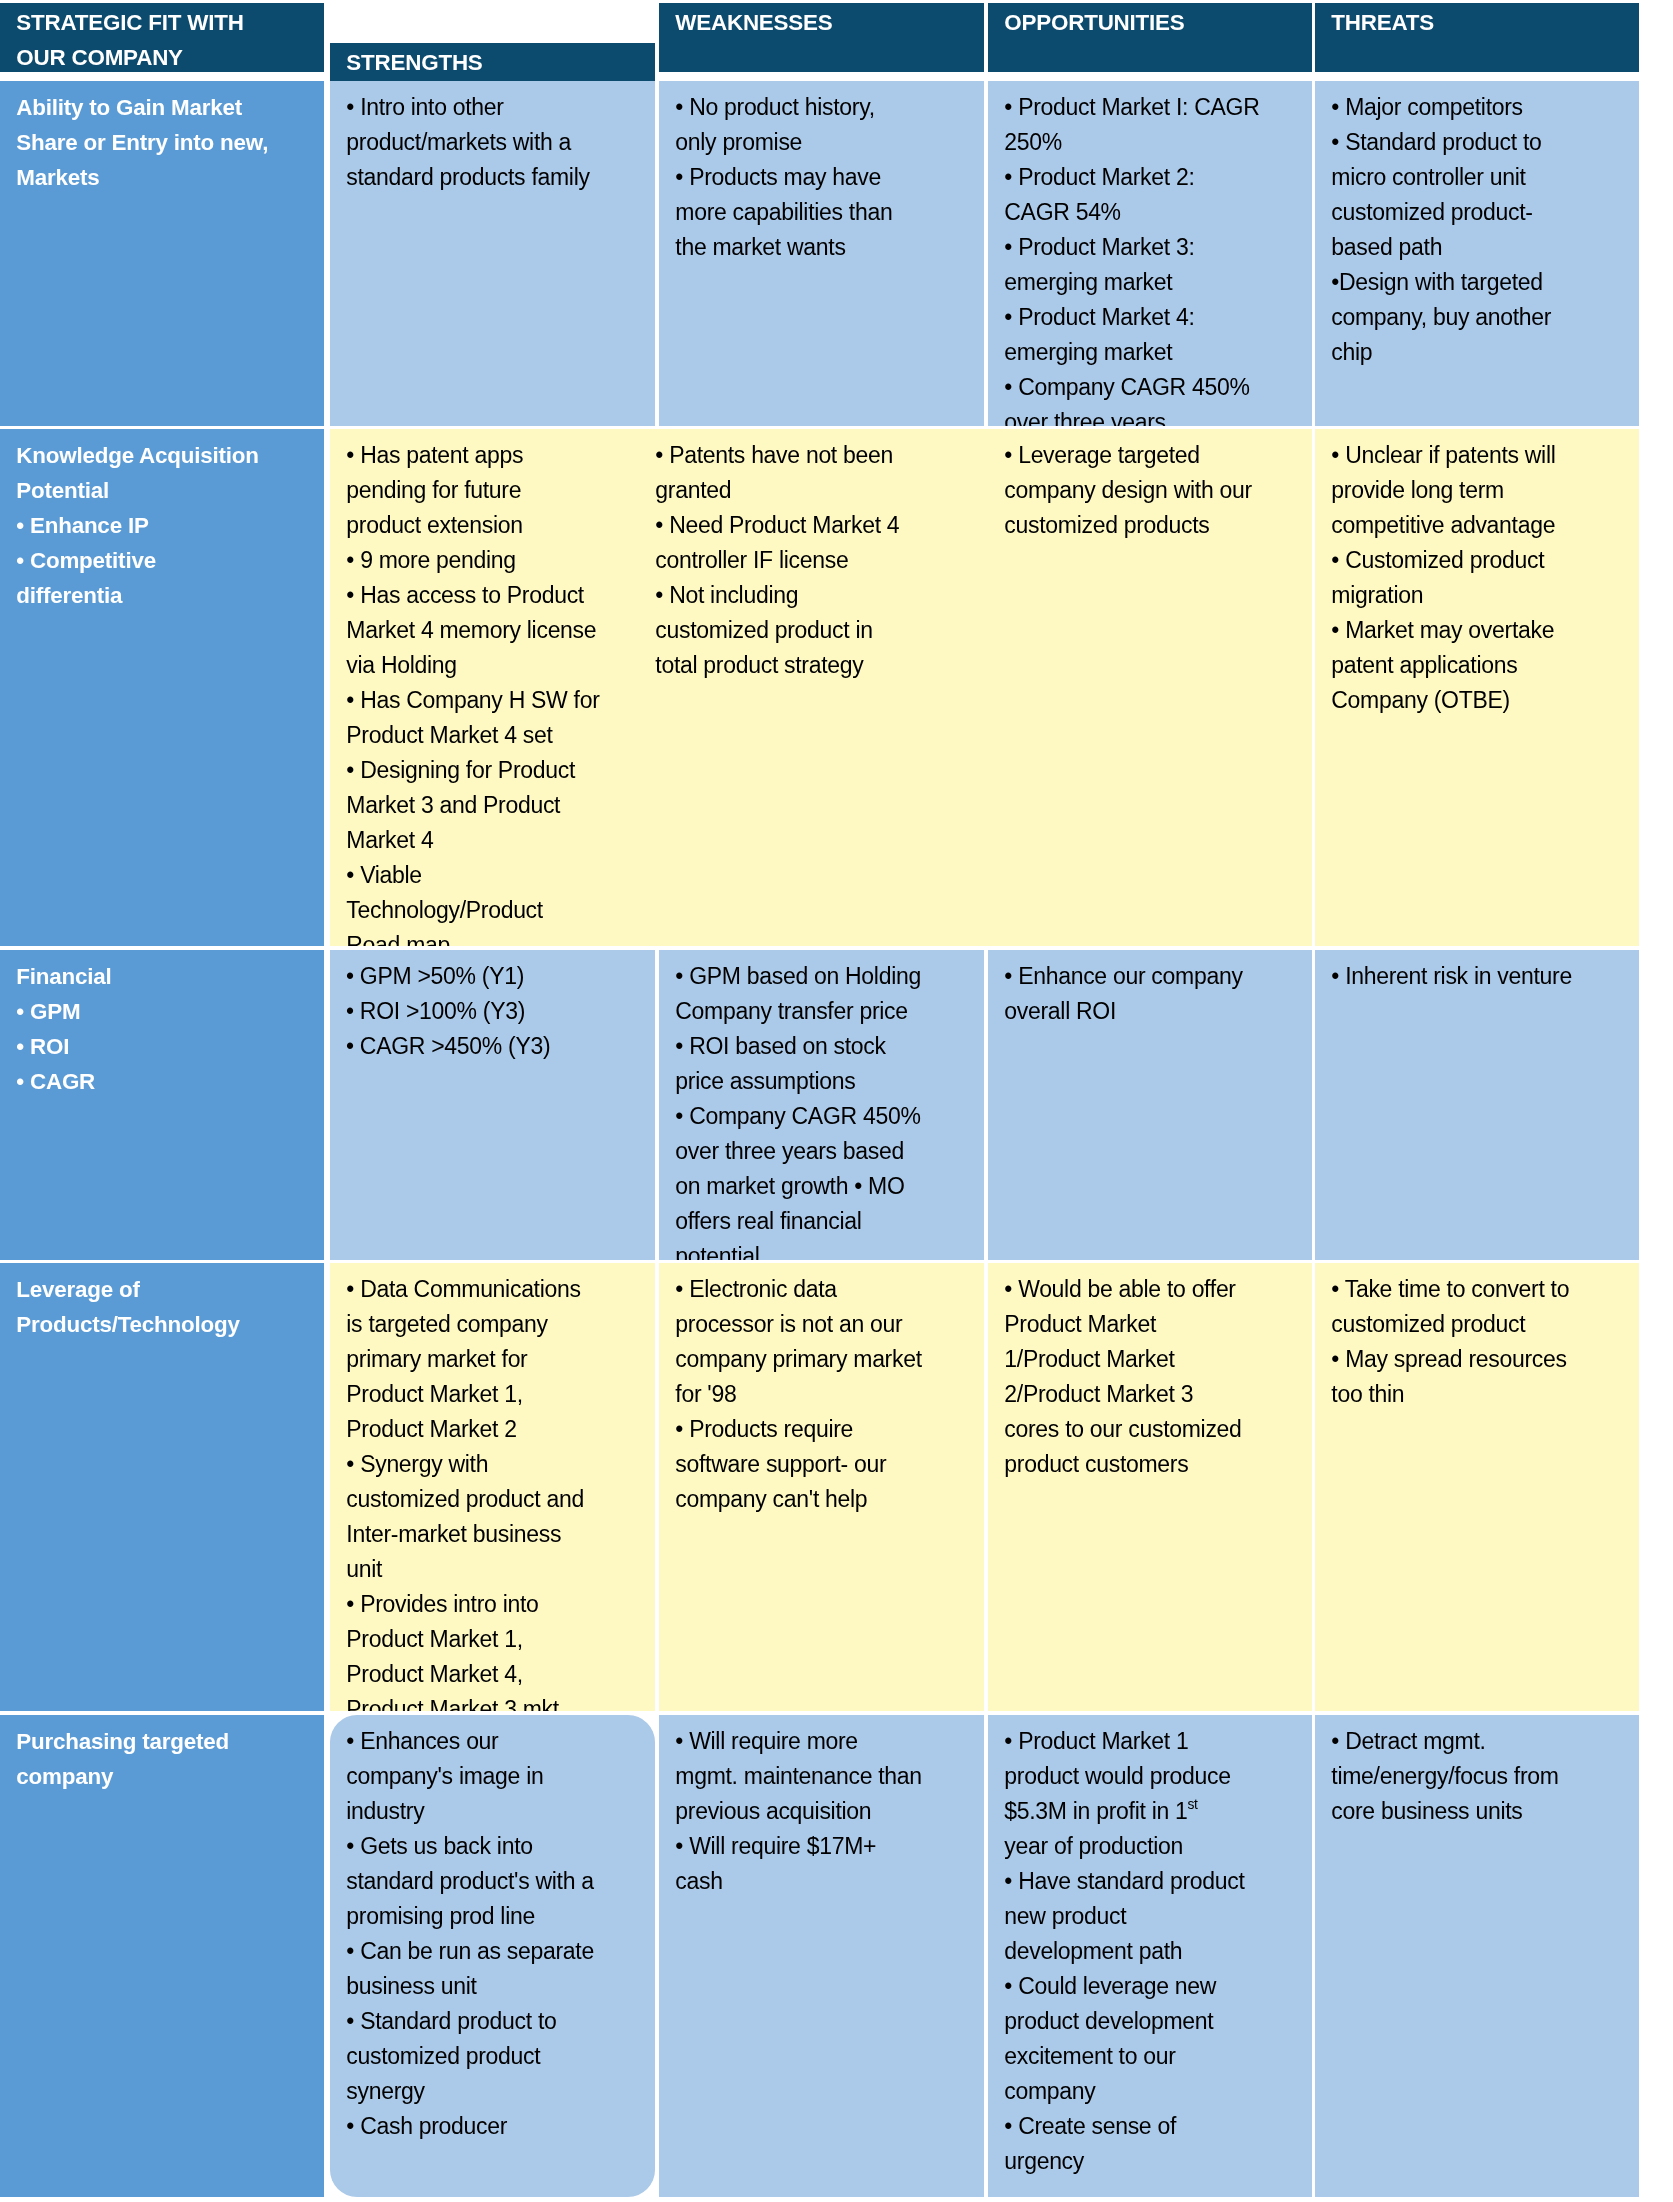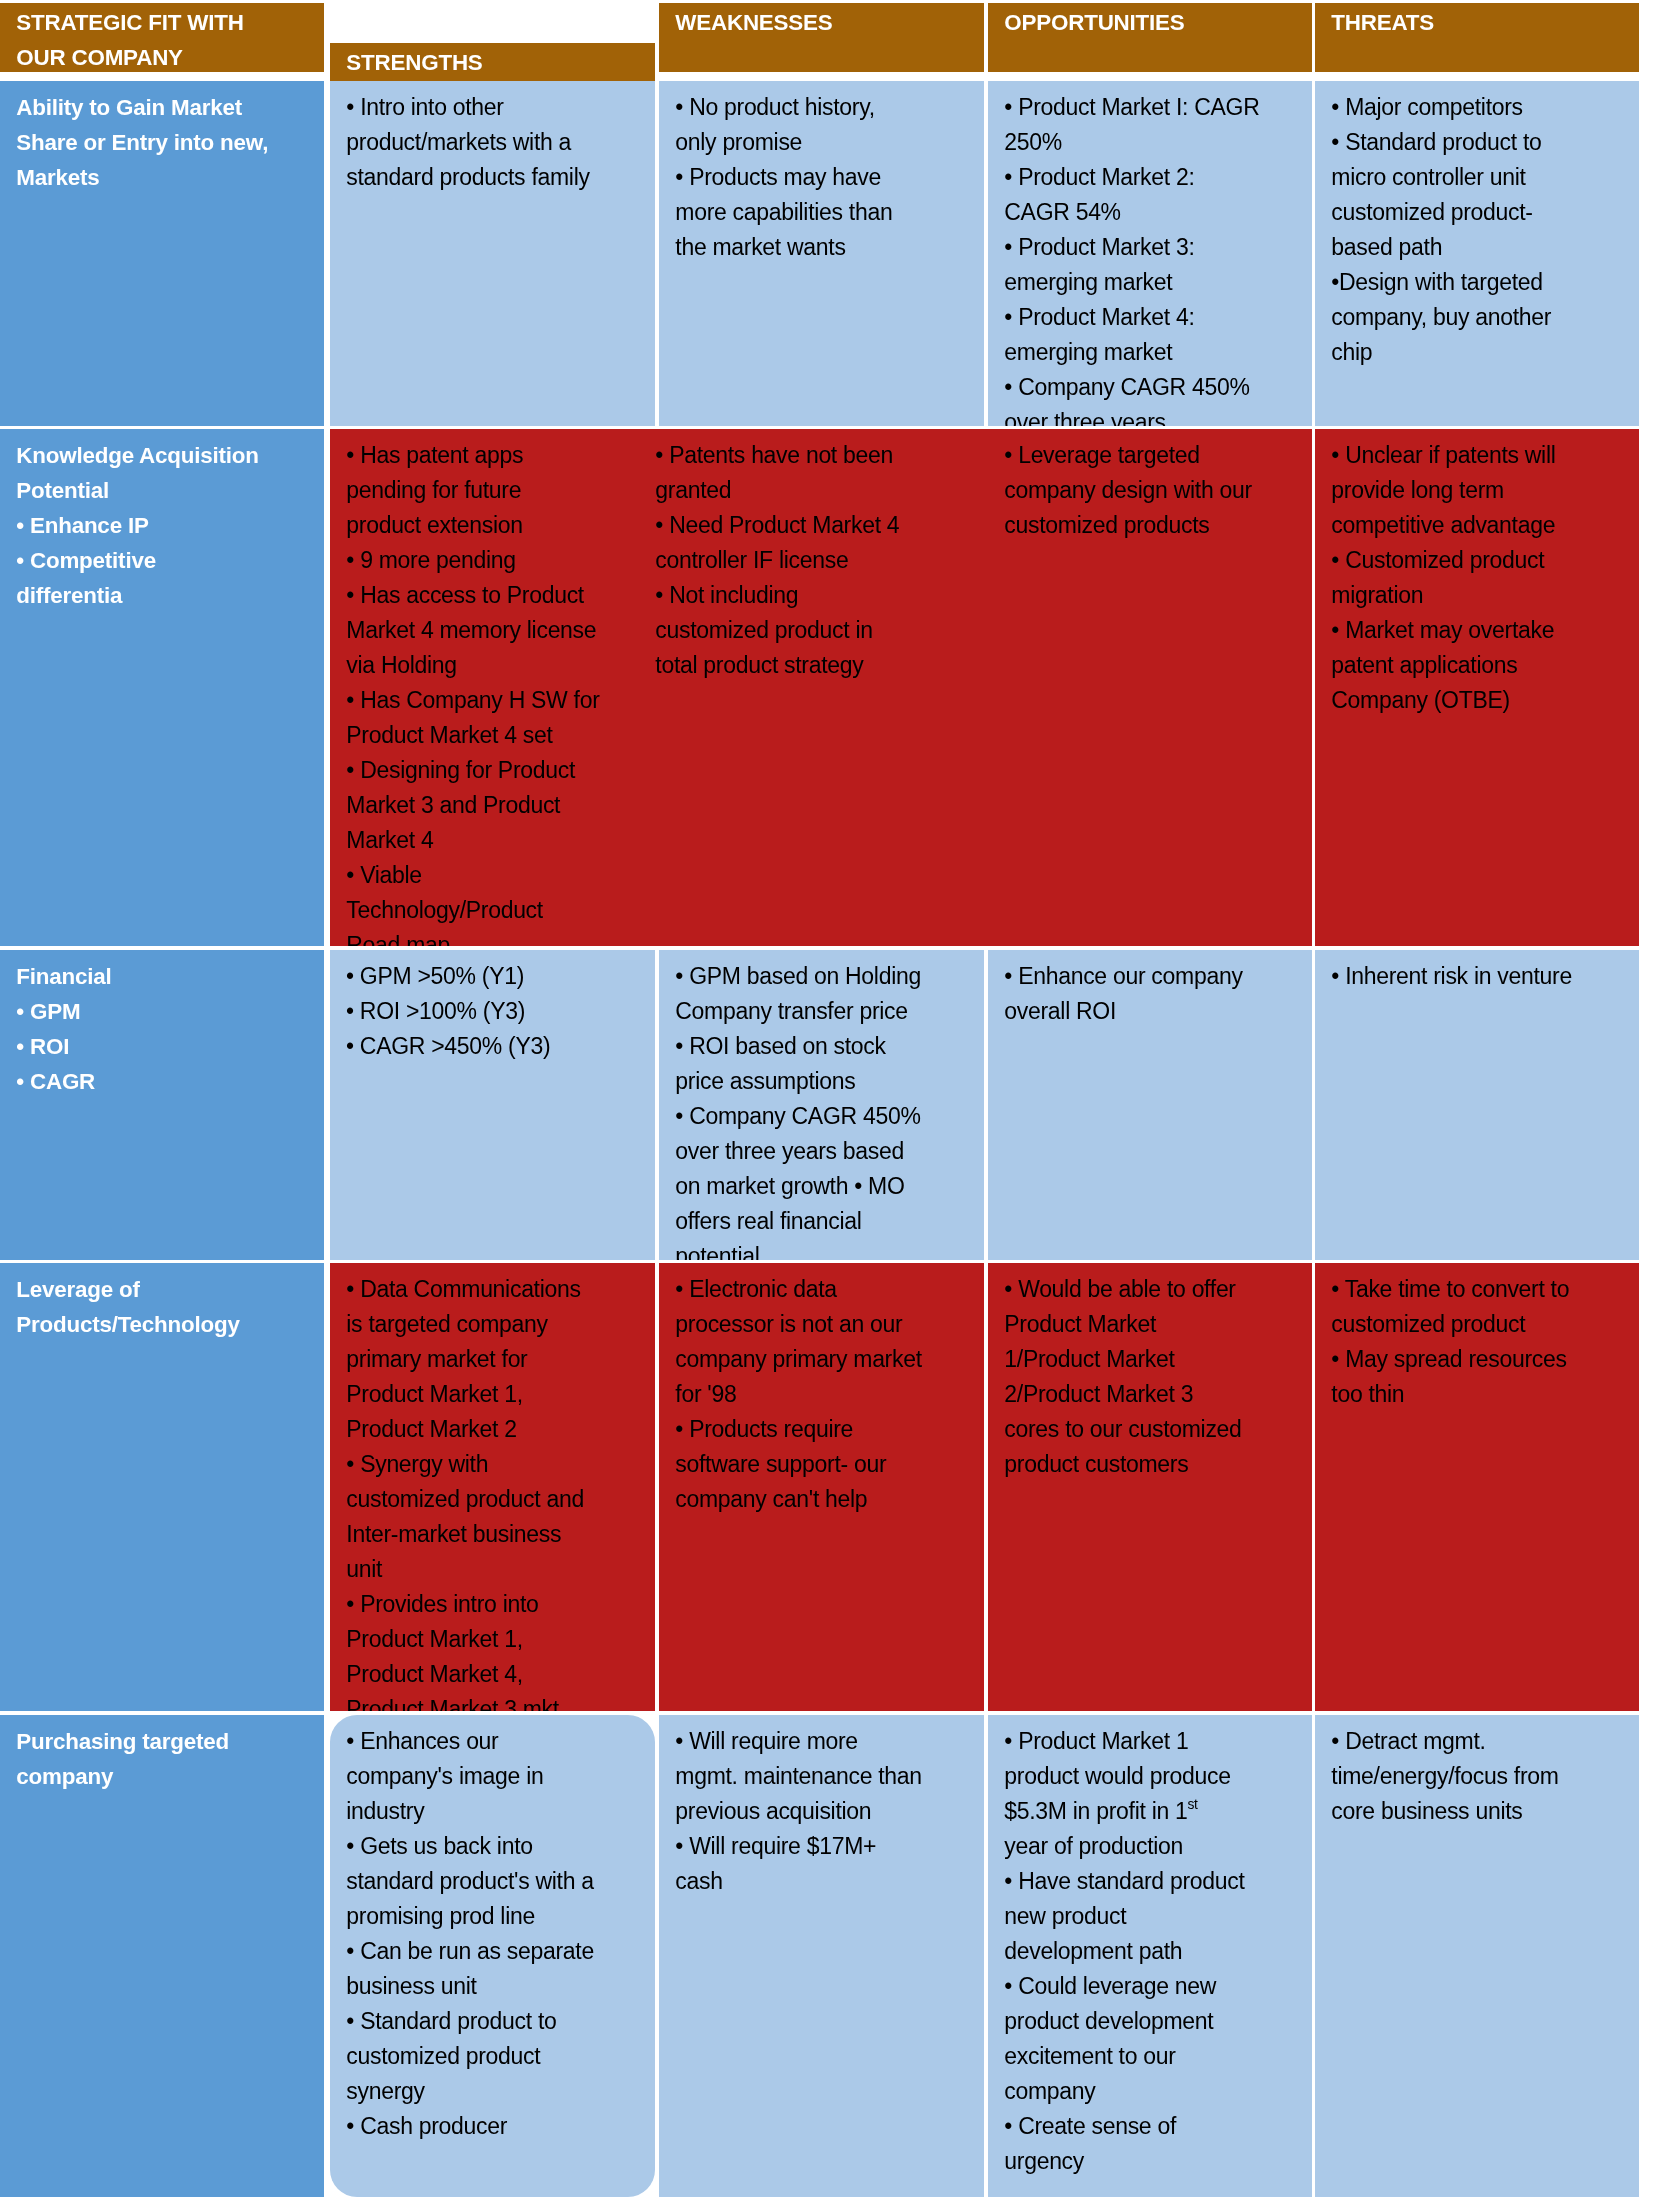--- a/index.html
+++ b/index.html
@@ -1,22 +1,22 @@
 <!DOCTYPE html>
 <html style="font-size:13.8px"><head>
 <meta charset="utf-8">
 <style>
   html, body { margin: 0; padding: 0; background: #ffffff; }
   body { width: 1673px; height: 2203px; position: relative; overflow: hidden;
          font-family: "Liberation Sans", "DejaVu Sans", sans-serif; }
   .cell { position: absolute; box-sizing: border-box; padding: 8.6px 10.3px 0 16.3px; overflow: hidden; }
-  .hdr { background: #a16207; color: #ffffff; font-weight: bold; }
+  .hdr { background: #0c4a6e; color: #ffffff; font-weight: bold; }
   .lbl { background: #5b9bd5; color: #ffffff; font-weight: bold; }
   .odd { background: #abc9e8; color: #000000; }
-  .even { background: #b91c1c; color: #000000; }
+  .even { background: #fef9c3; color: #000000; }
   .line { display: block; font-size: 23px; line-height: 35px; white-space: nowrap; letter-spacing: -0.3px; }
   .hdr .line, .lbl .line { font-size: 22.4px; letter-spacing: -0.2px; }
   sup { font-size: 13.8px; line-height: 0; vertical-align: 10.3px; }
 </style>
 </head>
 <body>
 
 <div class="cell hdr" style="left:0px;top:2.6px;width:324px;height:69px;padding-top:2.6px;">
   <span class="line">STRATEGIC FIT WITH</span>
   <span class="line">OUR COMPANY</span>

